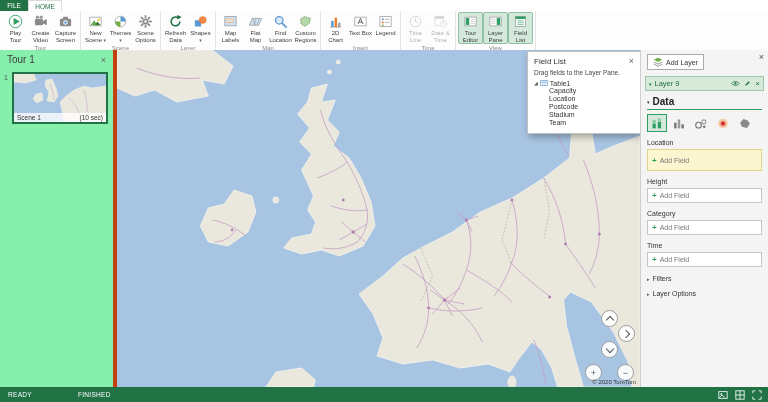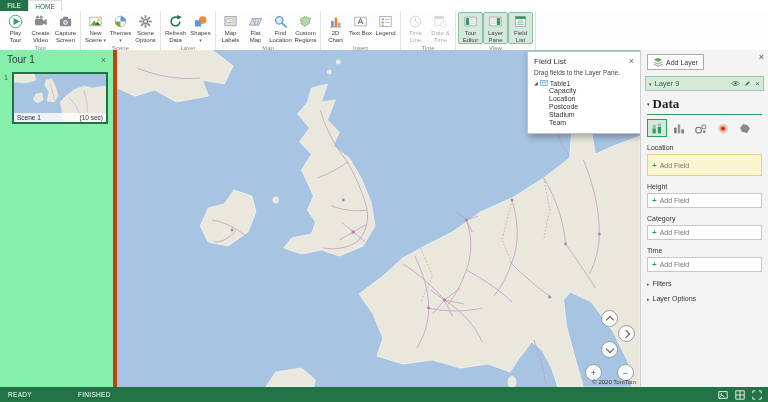--- a/index.html
+++ b/index.html
@@ -73,21 +73,21 @@
              margin:4px 0 0 6px;padding:1px 5px;font-size:7px;color:#333;height:12px;}
   .al-icon svg{width:10px;height:10px;display:block;}
   .layer-header{margin:5px 4px 0;background:#d7ead9;border:1px solid #9fc7ae;display:flex;align-items:center;
                 gap:3px;padding:2px 3px;font-size:7.5px;color:#1d6f3e;}
   .lh-caret{font-size:5px;}
   .lh-name{flex:1;}
   .lh-ic svg{width:9px;height:7px;display:block;}
   .lh-x{font-size:8px;color:#217346;}
   .data-row{margin:5px 6px 0;display:flex;align-items:center;gap:3px;border-bottom:1px solid #2e9e63;padding-bottom:2px;}
   .dr-caret{font-size:5px;color:#333;}
-  .dr-label{font-size:13px;color:#222;font-weight:bold;font-family:Liberation Serif, serif;}
+  .dr-label{font-size:10px;color:#222;font-weight:bold;}
   .viz-row{display:flex;gap:2px;margin:4px 6px 0;}
   .viz{width:18px;height:16px;border:1px solid transparent;display:flex;align-items:center;justify-content:center;background:transparent;}
   .viz.sel{background:#d5e8dc;border-color:#2e9e63;}
   .viz svg{width:14px;height:13px;display:block;}
   .lsec{margin:7px 6px 0;}
   .lsec-label{font-size:7px;color:#333;margin-bottom:3px;}
   .dropbox{height:13px;background:#fff;border:1px solid #c8c8c8;display:flex;align-items:center;gap:3px;
            padding:0 4px;font-size:7px;color:#777;}
   .dropbox.hl{background:#fbf6cf;border-color:#e0d588;height:20px;}
   .plus{color:#2e9e63;font-weight:bold;font-size:8px;}

